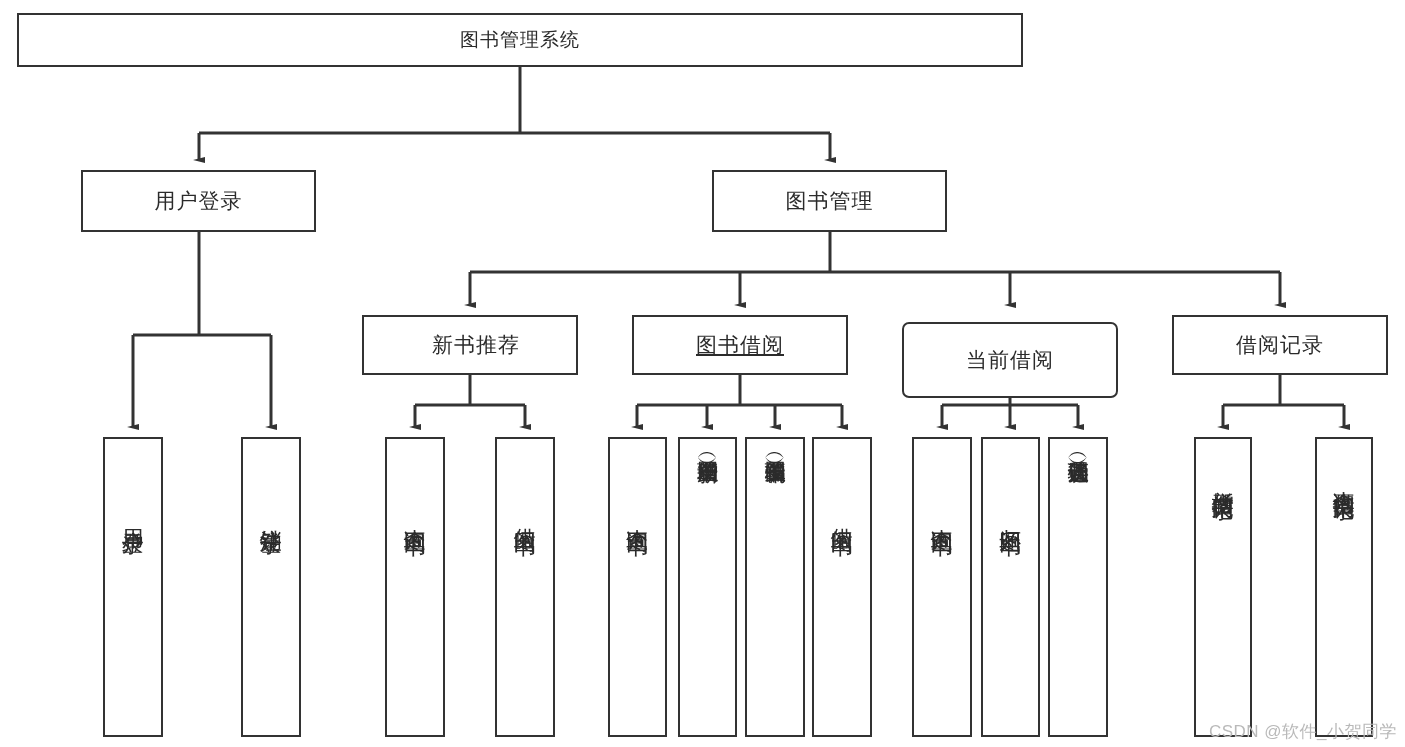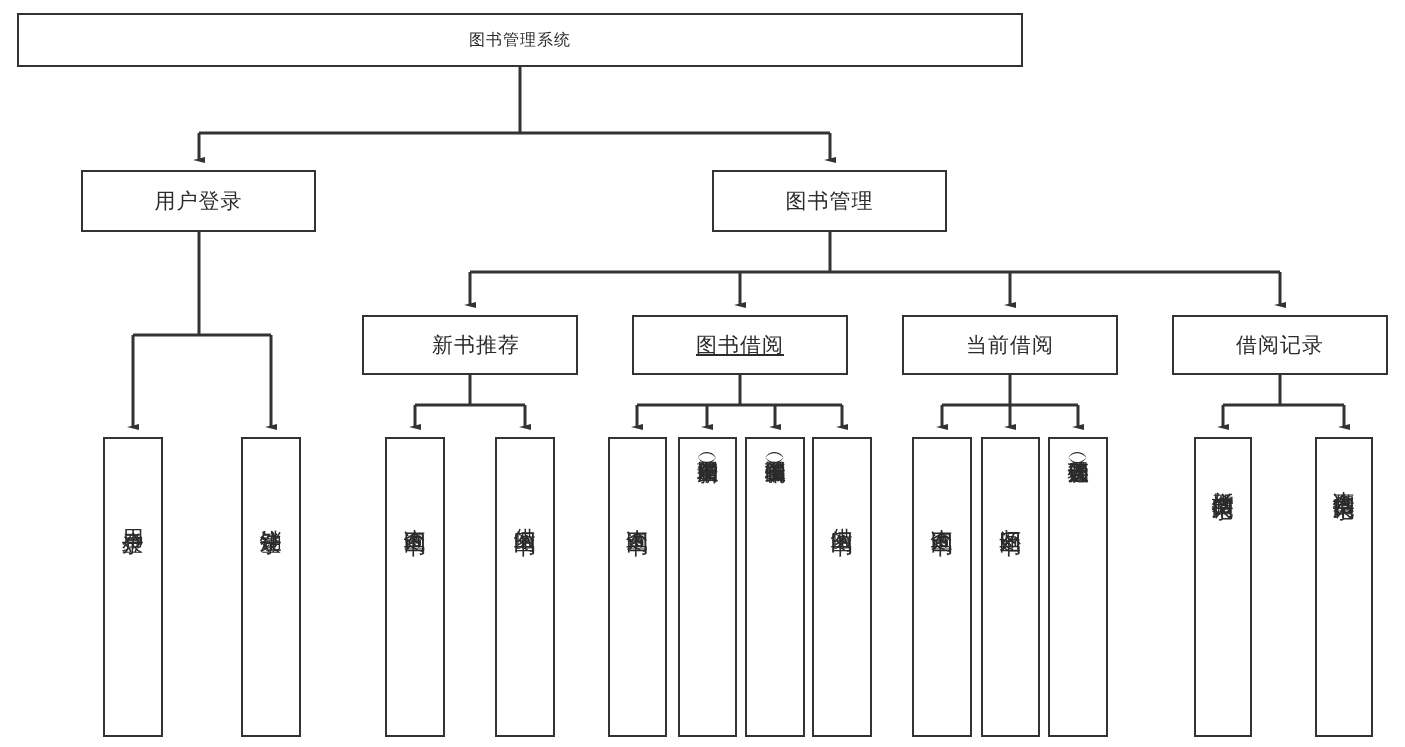--- a/index.html
+++ b/index.html
@@ -36,21 +36,21 @@
     justify-content: center;
     color: #2b2b2b;
     z-index: 2;
   }
   .node .label {
     font-size: 21px;
     line-height: 1.18;
     letter-spacing: 1px;
     white-space: nowrap;
   }
-  .node.root .label { font-size: 16px; }
+  .node.root .label { font-size: 19px; }
   .node.branch .label { font-size: 21px; }
   
   .node.leaf {
     align-items: flex-start;
     padding-top: 10px;
   }
   .node.leaf .label {
     writing-mode: vertical-rl;
     text-orientation: upright;
     font-size: 22px;
@@ -139,21 +139,21 @@
   <div class="node branch" style="left:712px; top:170px; width:235px; height:62px;">
     <span class="label">图书管理</span>
   </div>
 
   <div class="node branch" style="left:362px; top:315px; width:216px; height:60px;padding-left:12px;">
     <span class="label">新书推荐</span>
   </div>
   <div class="node branch" style="left:632px; top:315px; width:216px; height:60px;text-decoration:underline;">
     <span class="label">图书借阅</span>
   </div>
-  <div class="node branch" style="left:902px; top:315px; width:216px; height:60px;">
+  <div class="node branch" style="left:902px; top:322px; width:216px; height:76px;border-radius:7px;">
     <span class="label">当前借阅</span>
   </div>
   <div class="node branch" style="left:1172px; top:315px; width:216px; height:60px;">
     <span class="label">借阅记录</span>
   </div>
 
   <div class="node leaf" style="left:103px; top:437px; width:60px; height:300px; padding-top:72px;">
     <span class="label">用户登录</span>
   </div>
   <div class="node leaf" style="left:241px; top:437px; width:60px; height:300px; padding-top:72px;">
@@ -190,14 +190,15 @@
     <span class="label">确认归还（管理员）</span>
   </div>
 
   <div class="node leaf" style="left:1194px; top:437px; width:58px; height:300px; padding-top:34px;">
     <span class="label">新增借阅记录</span>
   </div>
   <div class="node leaf" style="left:1315px; top:437px; width:58px; height:300px; padding-top:34px;">
     <span class="label">查询借阅记录</span>
   </div>
 
+  <div class="watermark">CSDN @软件_小贺同学</div>
 
 </div>
 
 </body></html>

